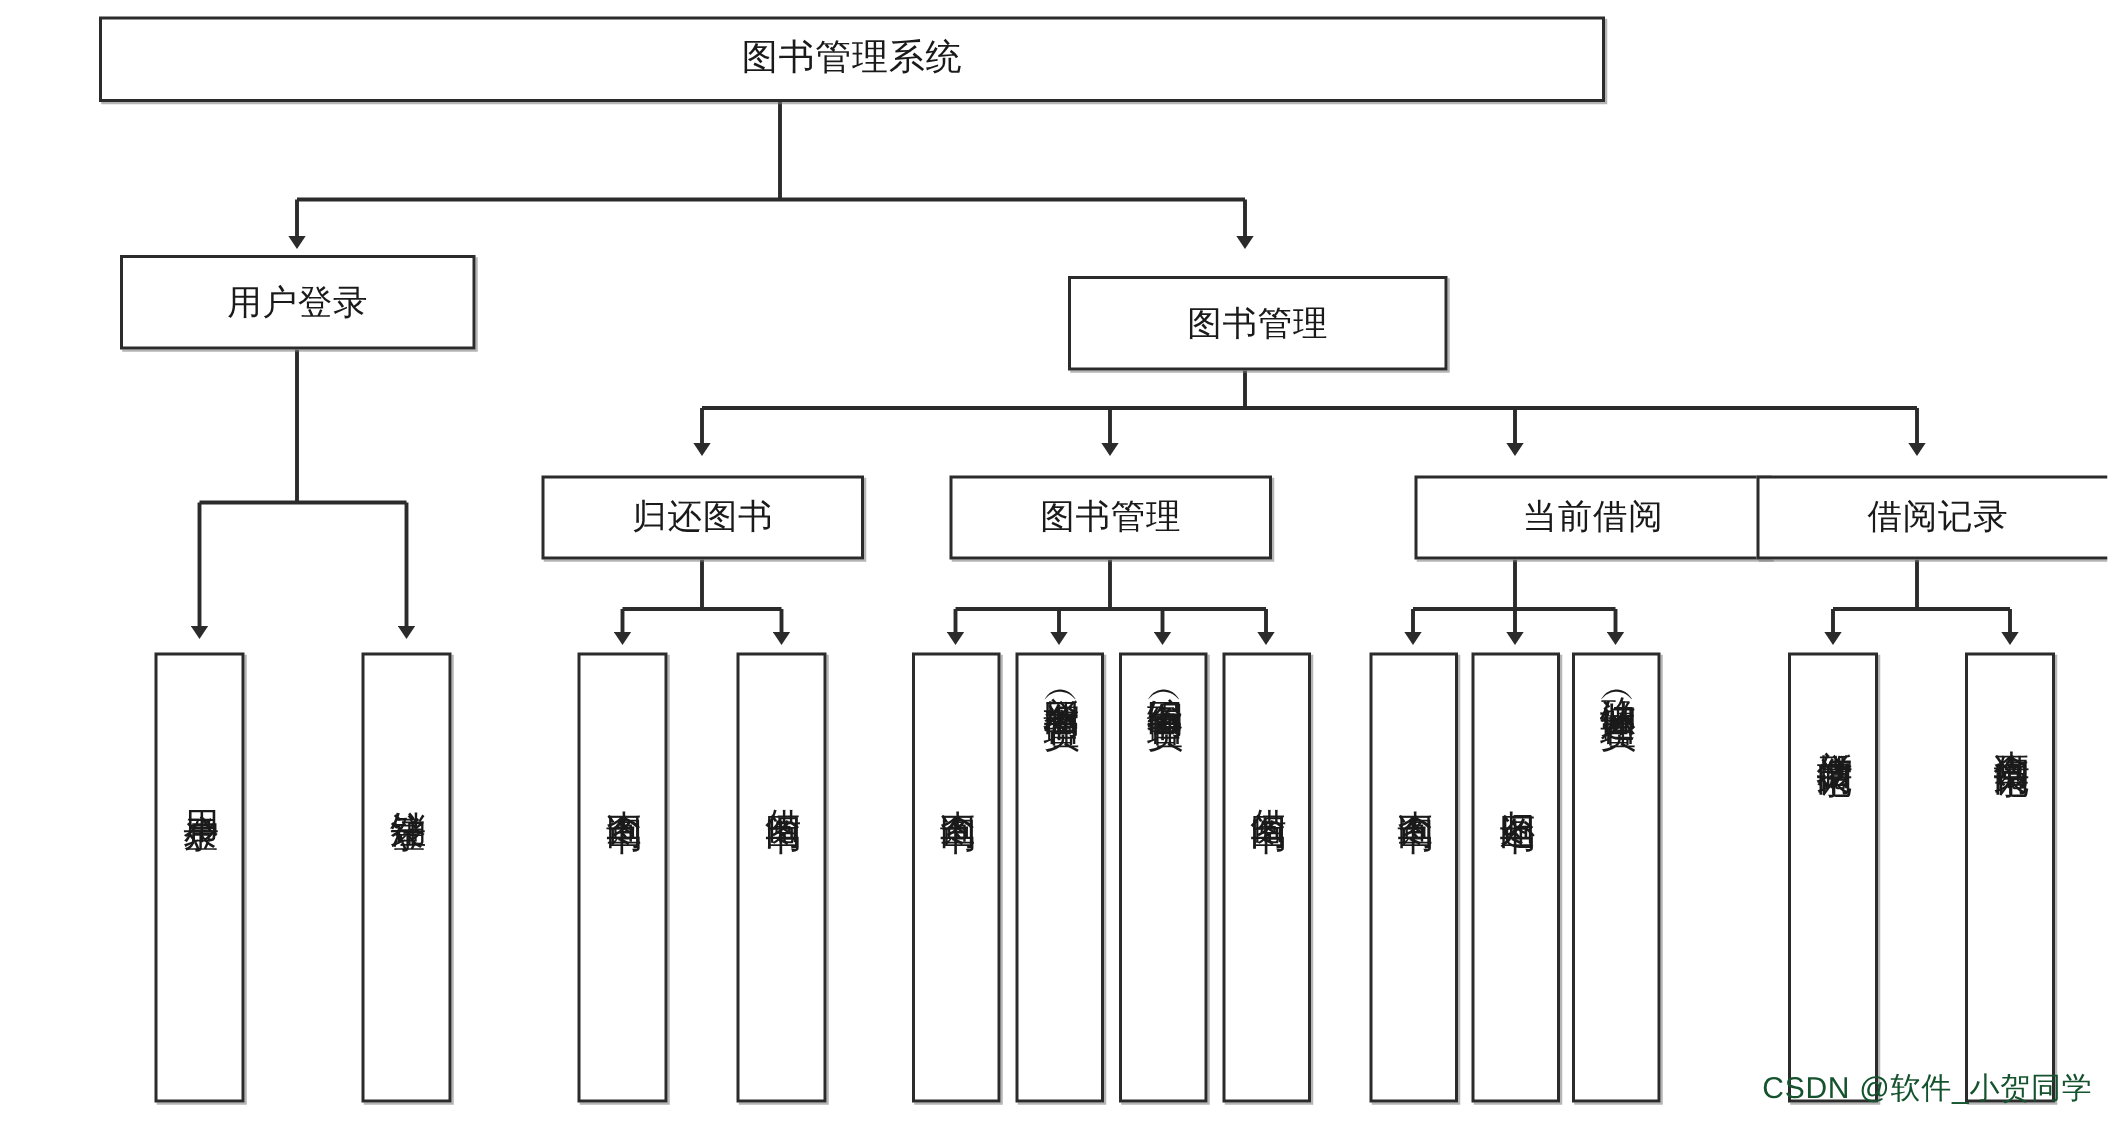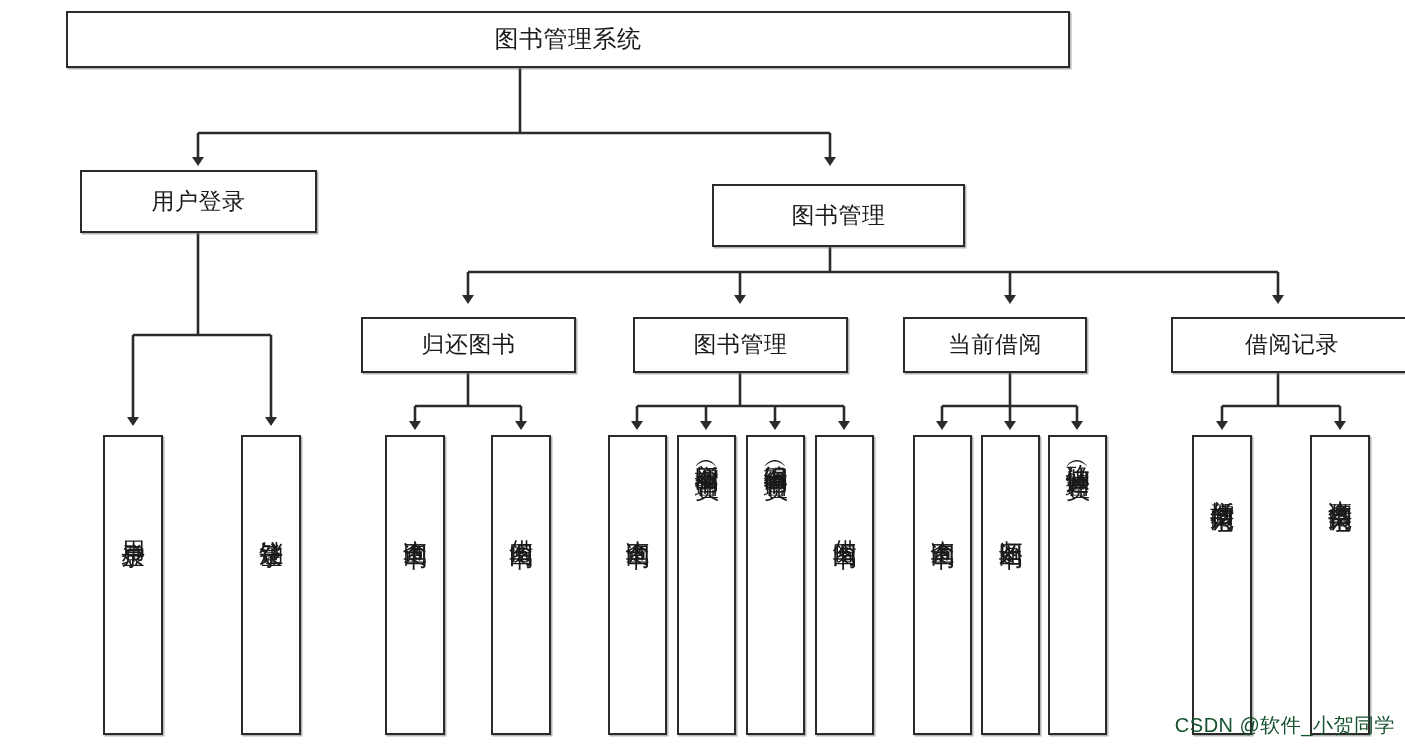--- a/index.html
+++ b/index.html
@@ -142,21 +142,21 @@
   <div class="node h" style="left:712px; top:184px; width:253px; height:63px;">
     <span class="lbl">图书管理</span>
   </div>
 
   <div class="node h" style="left:361px; top:317px; width:215px; height:56px;">
     <span class="lbl">归还图书</span>
   </div>
   <div class="node h" style="left:633px; top:317px; width:215px; height:56px;">
     <span class="lbl">图书管理</span>
   </div>
-  <div class="node h" style="left:903px; top:317px; width:184px; height:56px;">
+  <div class="node h" style="left:943px; top:317px; width:238px; height:56px;">
     <span class="lbl">当前借阅</span>
   </div>
   <div class="node h" style="left:1171px; top:317px; width:242px; height:56px;">
     <span class="lbl">借阅记录</span>
   </div>
 
   <div class="node v mid" style="left:103px; top:435px; width:60px; height:300px;">
     <span class="lbl">用户登录</span>
   </div>
   <div class="node v mid" style="left:241px; top:435px; width:60px; height:300px;">

